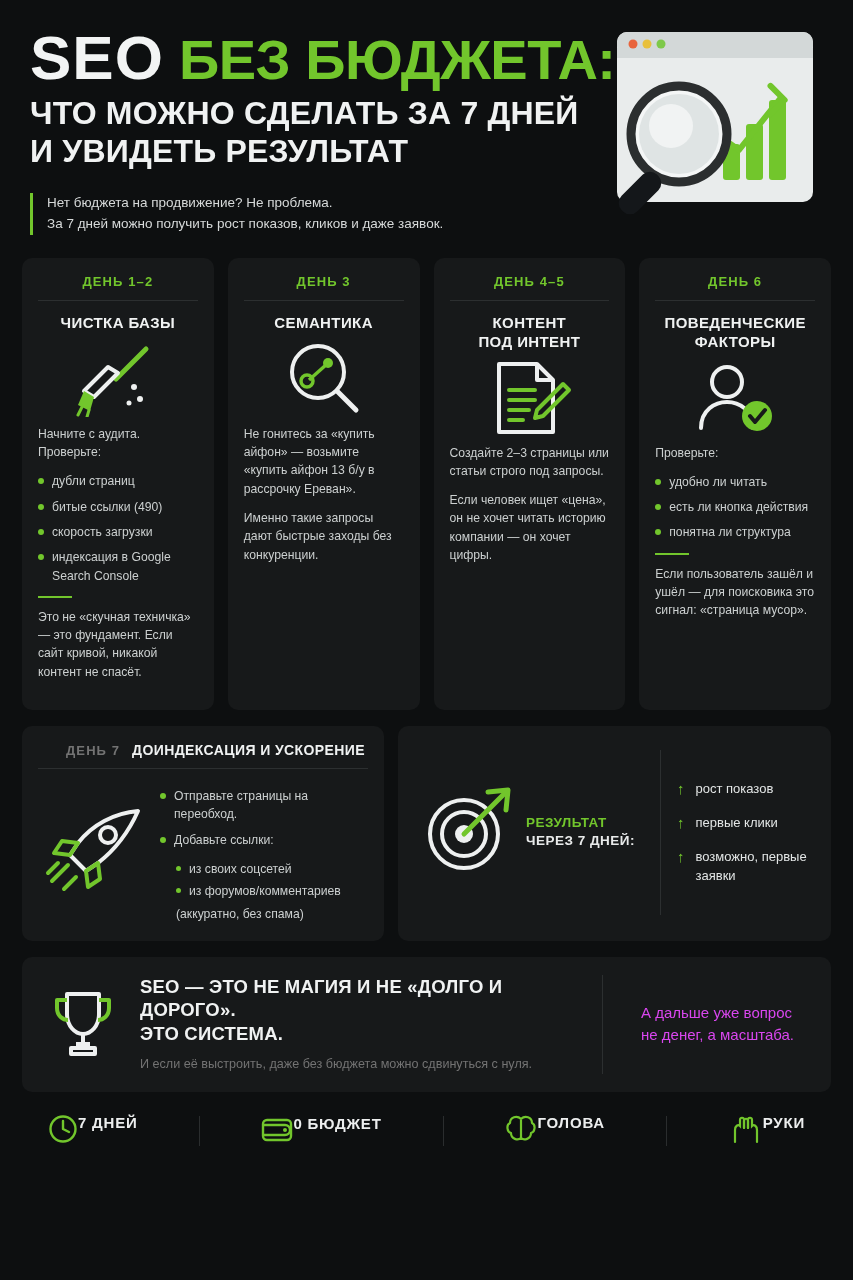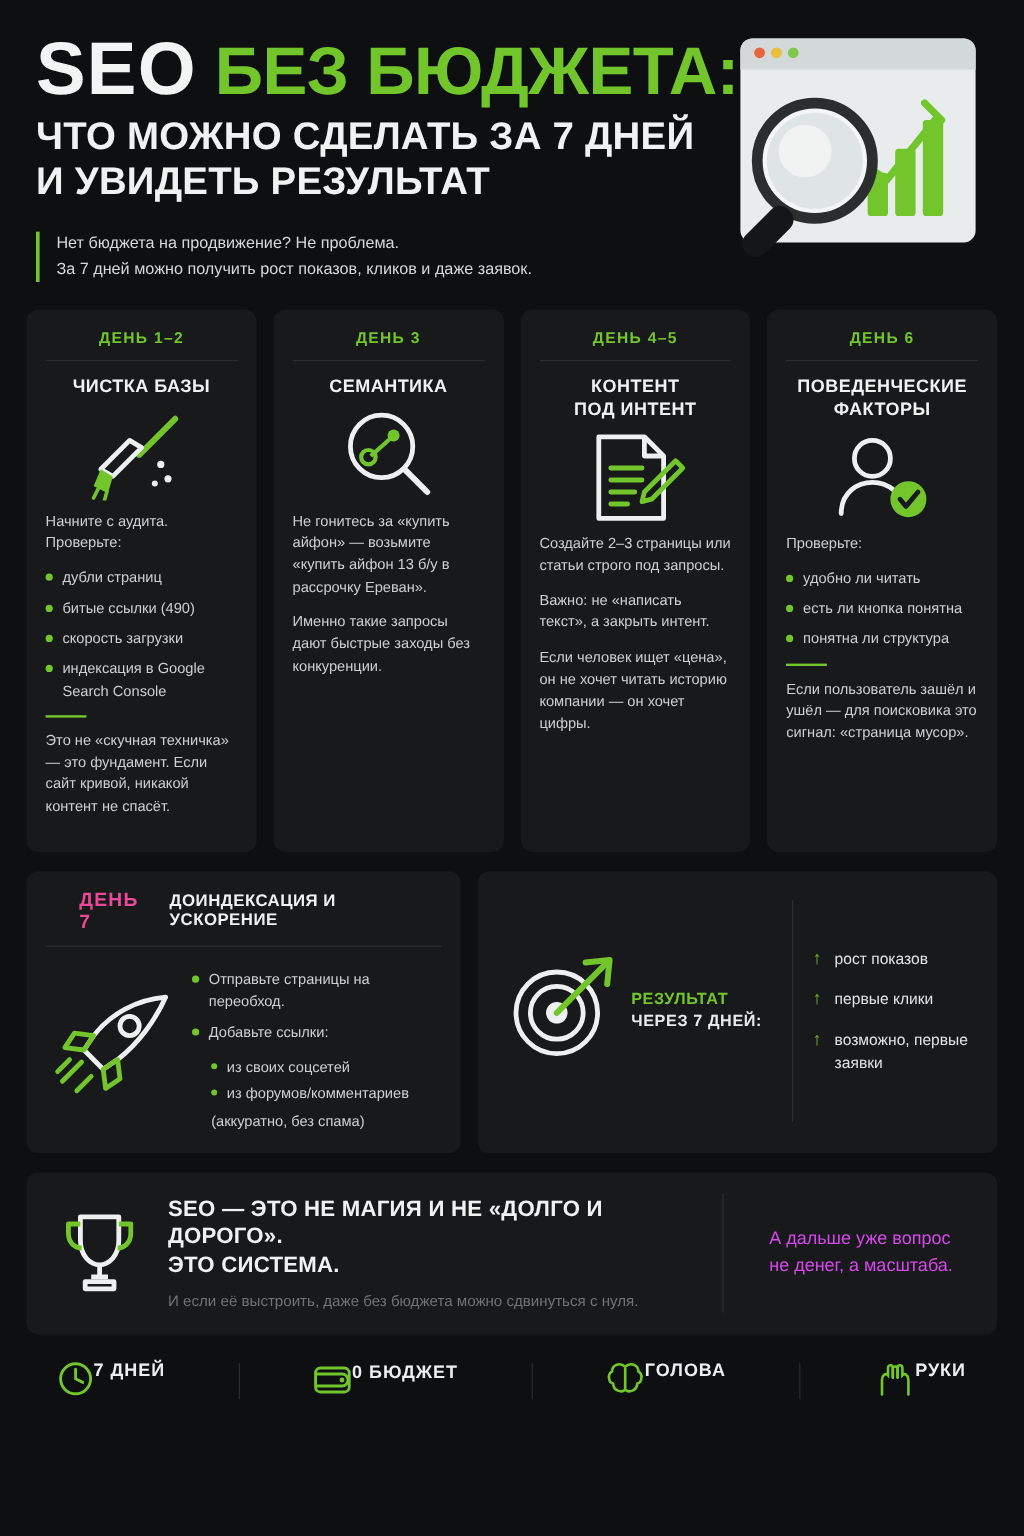--- a/index.html
+++ b/index.html
@@ -142,22 +142,22 @@
 
   .d7-head {
     display: flex;
     align-items: baseline;
     gap: 12px;
     padding-bottom: 10px;
     border-bottom: 1px solid #2c2f30;
     padding-left: 28px;
   }
   .d7-head .d7-day {
-    color: #ec4899;
-    font-size: 16px;
+    color: #737373;
+    font-size: 13px;
     font-weight: 700;
     letter-spacing: 1.1px;
   }
   .d7-head .d7-title {
     font-size: 14px;
     font-weight: 700;
     letter-spacing: 0.4px;
     color: #f0f2f2;
   }
   .d7-body { display: flex; gap: 10px; margin-top: 14px; }
@@ -345,42 +345,41 @@
           <path d="M14 6 H52 L68 22 V74 H14 Z" fill="none" stroke="#eef0f0" stroke-width="4" stroke-linejoin="round"></path>
           <path d="M52 6 V22 H68" fill="none" stroke="#eef0f0" stroke-width="4" stroke-linejoin="round"></path>
           <line x1="24" y1="32" x2="50" y2="32" stroke="#72c62c" stroke-width="4" stroke-linecap="round"></line>
           <line x1="24" y1="42" x2="50" y2="42" stroke="#72c62c" stroke-width="4" stroke-linecap="round"></line>
           <line x1="24" y1="52" x2="44" y2="52" stroke="#72c62c" stroke-width="4" stroke-linecap="round"></line>
           <line x1="24" y1="62" x2="38" y2="62" stroke="#72c62c" stroke-width="4" stroke-linecap="round"></line>
           <path d="M78 26 L84 32 L58 58 L50 60 L52 52 Z" fill="none" stroke="#72c62c" stroke-width="4" stroke-linejoin="round"></path>
         </svg>
       </div>
       <p>Создайте 2–3 страницы или статьи строго под запросы.</p>
-      <p>Важно: не «написать текст», а закрыть интент.</p>
       <p>Если человек ищет «цена», он не хочет читать историю компании — он хочет цифры.</p>
     </div>
 
     <div class="card">
       <div class="day-label">ДЕНЬ 6</div>
       <div class="card-title">
         <div>ПОВЕДЕНЧЕСКИЕ</div>
         <div>ФАКТОРЫ</div>
       </div>
       <div class="card-icon">
         <svg width="92" height="78" viewBox="0 0 92 78">
           <circle cx="38" cy="22" r="15" fill="none" stroke="#eef0f0" stroke-width="4"></circle>
           <path d="M12 68 C12 50 26 42 38 42 C50 42 64 50 64 68" fill="none" stroke="#eef0f0" stroke-width="4" stroke-linecap="round"></path>
           <circle cx="68" cy="56" r="15" fill="#72c62c"></circle>
           <polyline points="61,56 66,62 76,50" fill="none" stroke="#17191a" stroke-width="4" stroke-linecap="round" stroke-linejoin="round"></polyline>
         </svg>
       </div>
       <p>Проверьте:</p>
       <ul class="bullets">
         <li>удобно ли читать</li>
-        <li>есть ли кнопка понятна</li>
+        <li>есть ли кнопка действия</li>
         <li>понятна ли структура</li>
       </ul>
       <div class="divider-sm"></div>
       <p>Если пользователь зашёл и ушёл — для поисковика это сигнал: «страница мусор».</p>
     </div>
   </div>
 
   <div class="row2">
 
     <div class="card card-day7">

